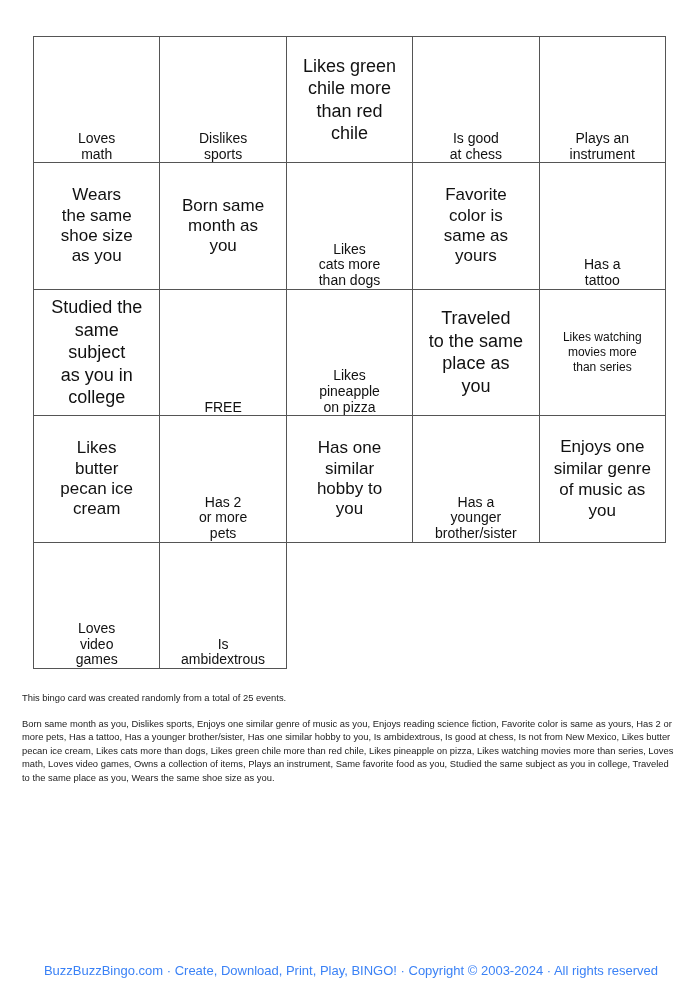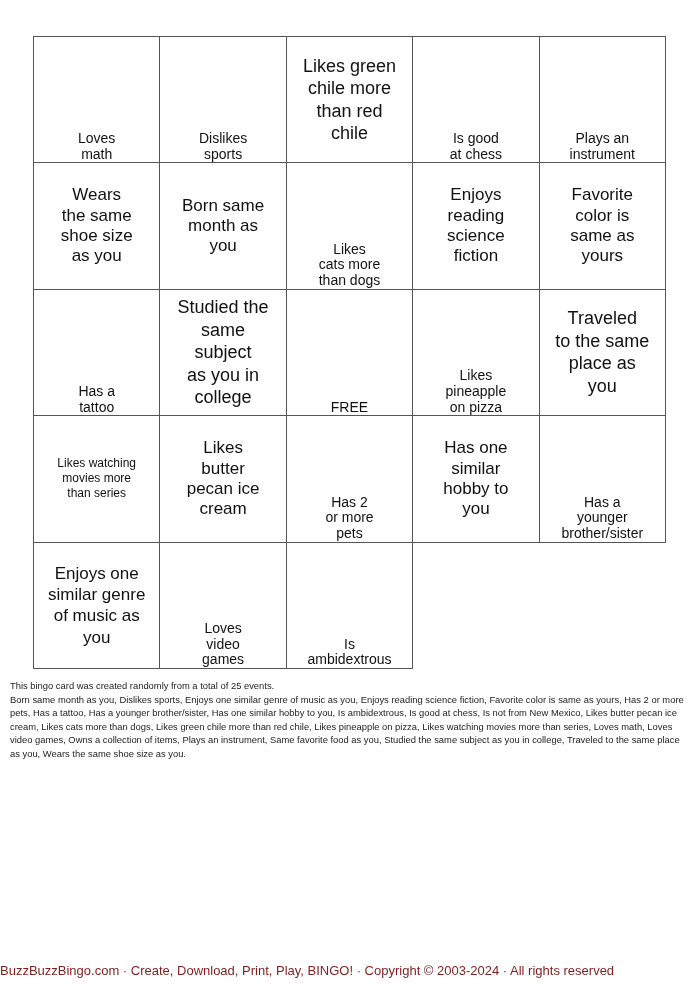--- a/index.html
+++ b/index.html
@@ -48,29 +48,29 @@
 
     .footnote {
       position: absolute;
       left: 10px;
       top: 679px;
       width: 680px;
       font-size: 9.4px;
       line-height: 13.6px;
       color: #222222;
     }
-    .footnote p { margin: 0; }
+    .footnote p { margin: 12px; }
     .footer {
       position: absolute;
       left: 0;
       width: 658px;
       top: 963px;
-      text-align: left;
+      text-align: right;
       font-size: 13px;
-      color: #7f1d1d;
+      color: #3b82f6;
     }
   </style>
 </head>
 <body>
 
 <div class="bingo-grid" id="grid">
     <div class="cell sz-xl">
       <div>
         <span>Loves</span>
         <span>math</span>
@@ -119,28 +119,20 @@
     </div>
     <div class="cell sz-xl">
       <div>
         <span>Likes</span>
         <span>cats more</span>
         <span>than dogs</span>
       </div>
     </div>
     <div class="cell sz-l">
       <div>
-        <span>Enjoys</span>
-        <span>reading</span>
-        <span>science</span>
-        <span>fiction</span>
-      </div>
-    </div>
-    <div class="cell sz-l">
-      <div>
         <span>Favorite</span>
         <span>color is</span>
         <span>same as</span>
         <span>yours</span>
       </div>
     </div>
     <div class="cell sz-xl">
       <div>
         <span>Has a</span>
         <span>tattoo</span>

